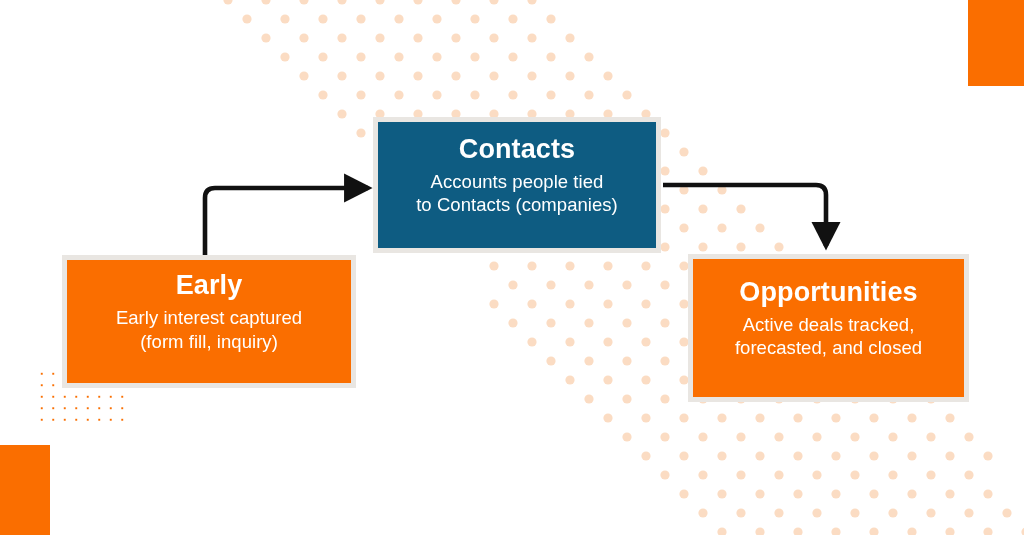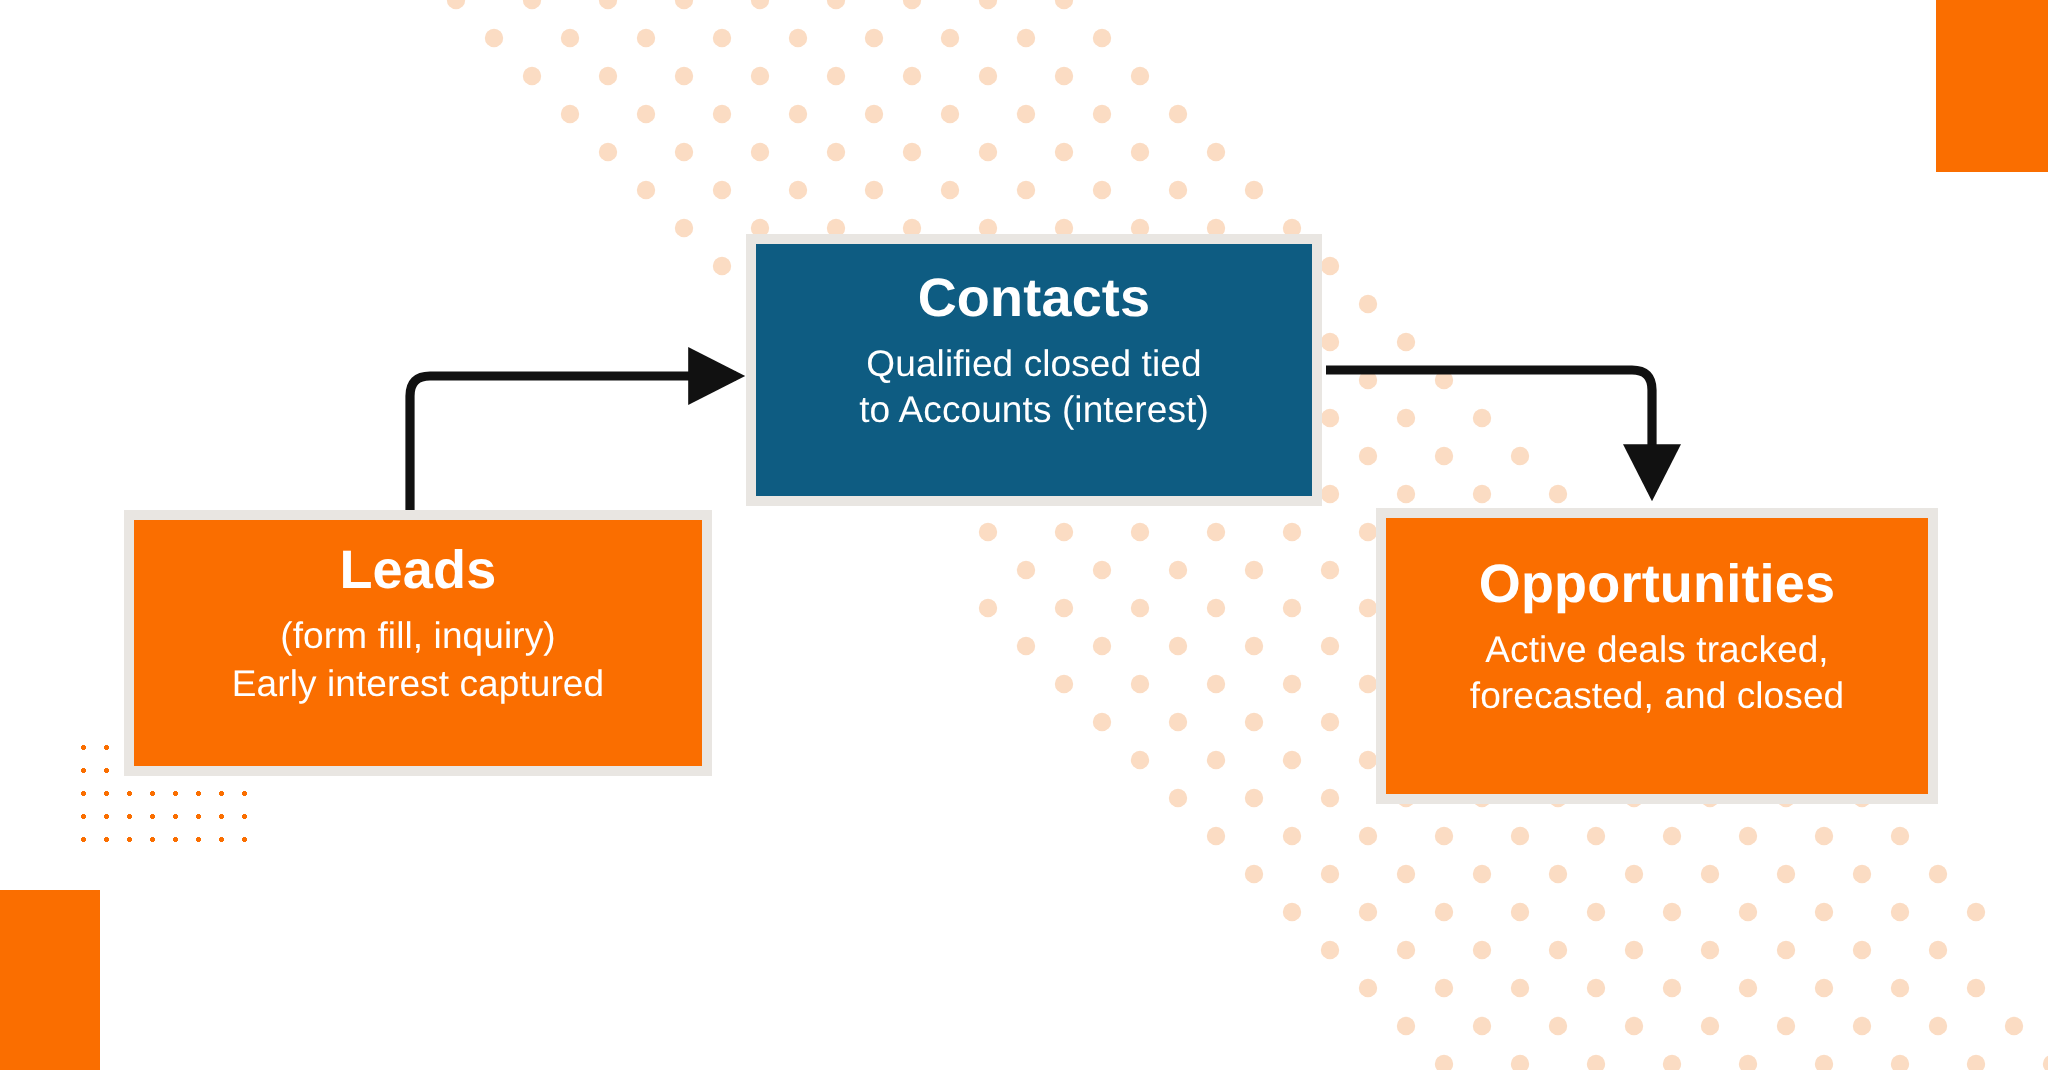--- a/index.html
+++ b/index.html
@@ -405,29 +405,29 @@
         <path d="M0,0.35 L6.2,3.5 L0,6.65 z" fill="#111111"></path>
       </marker>
     </defs>
 
     <path d="M205,255 L205,198 Q205,188 215,188 L368,188" fill="none" stroke="#111111" stroke-width="4.6" marker-end="url(#arrow-right)"></path>
 
     <path d="M663,185 L816,185 Q826,185 826,195 L826,246" fill="none" stroke="#111111" stroke-width="4.6" marker-end="url(#arrow-down)"></path>
   </svg>
 
   <div class="node" id="node-leads">
-    <div class="node-title">Leads</div>
+    <div class="node-title">Early</div>
+    <div class="node-desc">Early interest captured</div>
     <div class="node-desc">(form fill, inquiry)</div>
-    <div class="node-desc">Early interest captured</div>
   </div>
 
   <div class="node" id="node-contacts">
     <div class="node-title">Contacts</div>
-    <div class="node-desc">Qualified closed tied</div>
-    <div class="node-desc">to Accounts (interest)</div>
+    <div class="node-desc">Accounts people tied</div>
+    <div class="node-desc">to Contacts (companies)</div>
   </div>
 
   <div class="node" id="node-opportunities">
     <div class="node-title">Opportunities</div>
     <div class="node-desc">Active deals tracked,</div>
     <div class="node-desc">forecasted, and closed</div>
   </div>
 
 </div>
 

